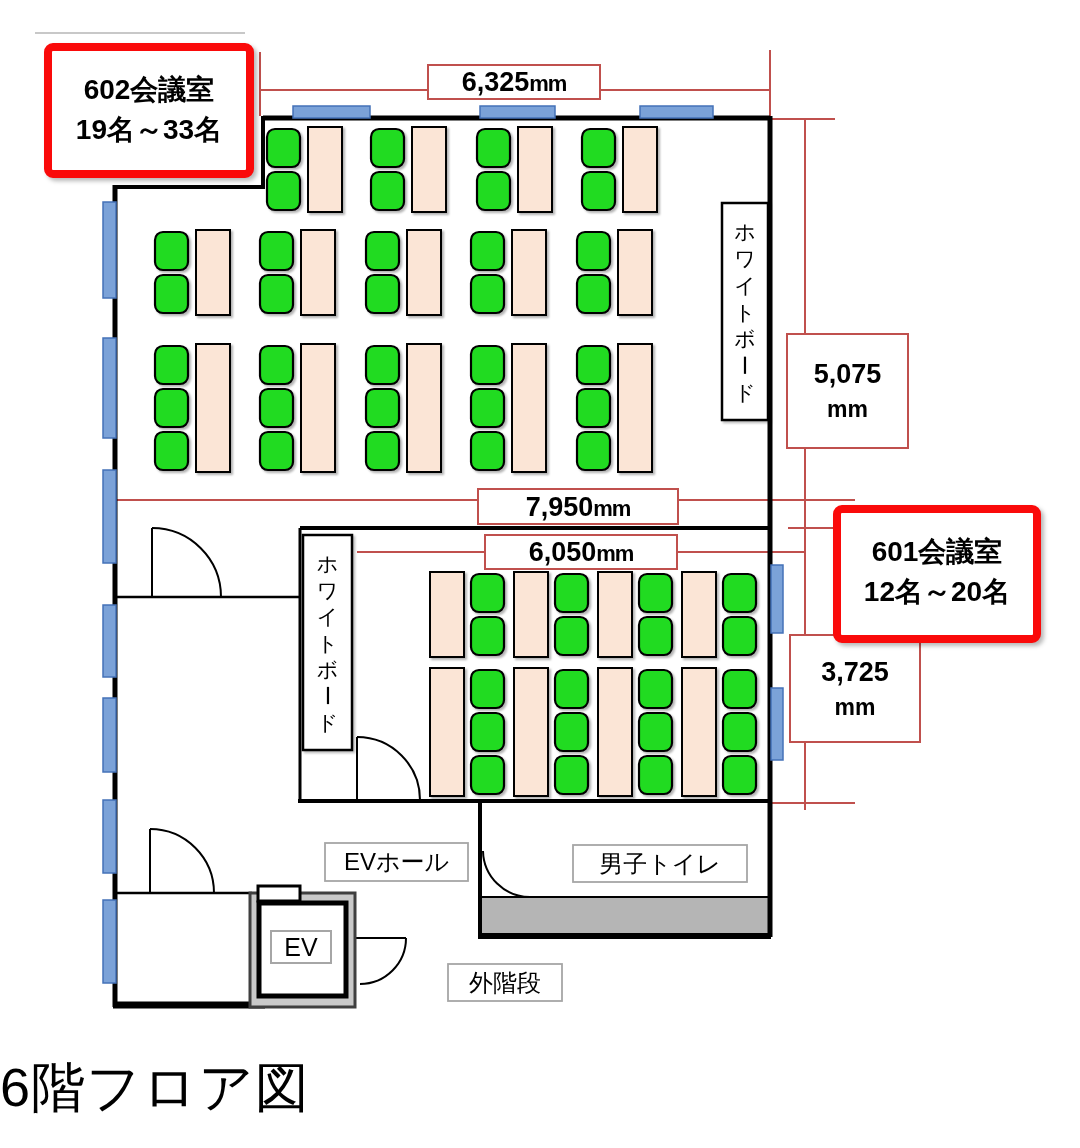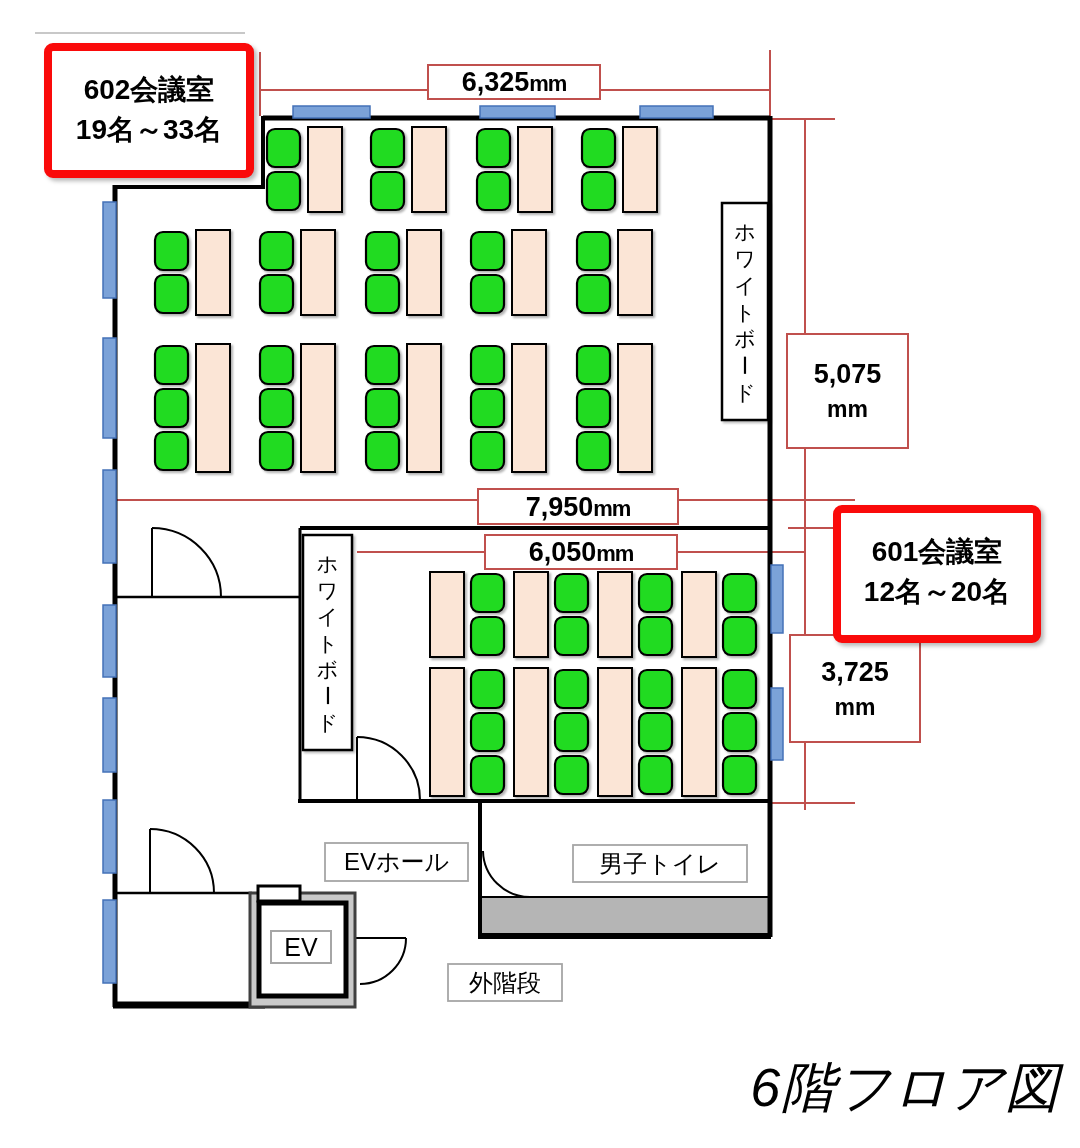--- a/index.html
+++ b/index.html
@@ -1,21 +1,21 @@
 <!DOCTYPE html>
 <html><head>
 <meta charset="utf-8">
 <style>
   html,body{margin:0;padding:0;background:#ffffff;}
   .stage{position:relative;width:1080px;height:1148px;background:#fff;overflow:hidden;
          font-family:"Liberation Sans","DejaVu Sans",sans-serif;}
   #plan-svg{position:absolute;left:0;top:0;}
-  .floor-title{position:absolute;top:1052px;left:0;width:1060px;text-align:right;
+  .floor-title{position:absolute;top:1052px;left:0;width:1060px;text-align:left;
 ID               font-weight:bold;font-size:54px;color:#000;letter-spacing:1px;
-               font-family:"Liberation Sans","DejaVu Sans",sans-serif;font-style:italic;}
+               font-family:"Liberation Sans","DejaVu Sans",sans-serif;}
 </style>
 </head>
 <body>
 
 <div class="stage">
   <svg id="plan-svg" width="1080" height="1148" viewBox="0 0 1080 1148">
       <line x1="35" y1="33" x2="245" y2="33" stroke="#C8C8C8" stroke-width="2"></line>
       <line x1="260" y1="52" x2="260" y2="116" stroke="#C0504D" stroke-width="2"></line>
       <line x1="260" y1="90" x2="770" y2="90" stroke="#C0504D" stroke-width="2"></line>
       <line x1="770" y1="50" x2="770" y2="117" stroke="#C0504D" stroke-width="2"></line>

